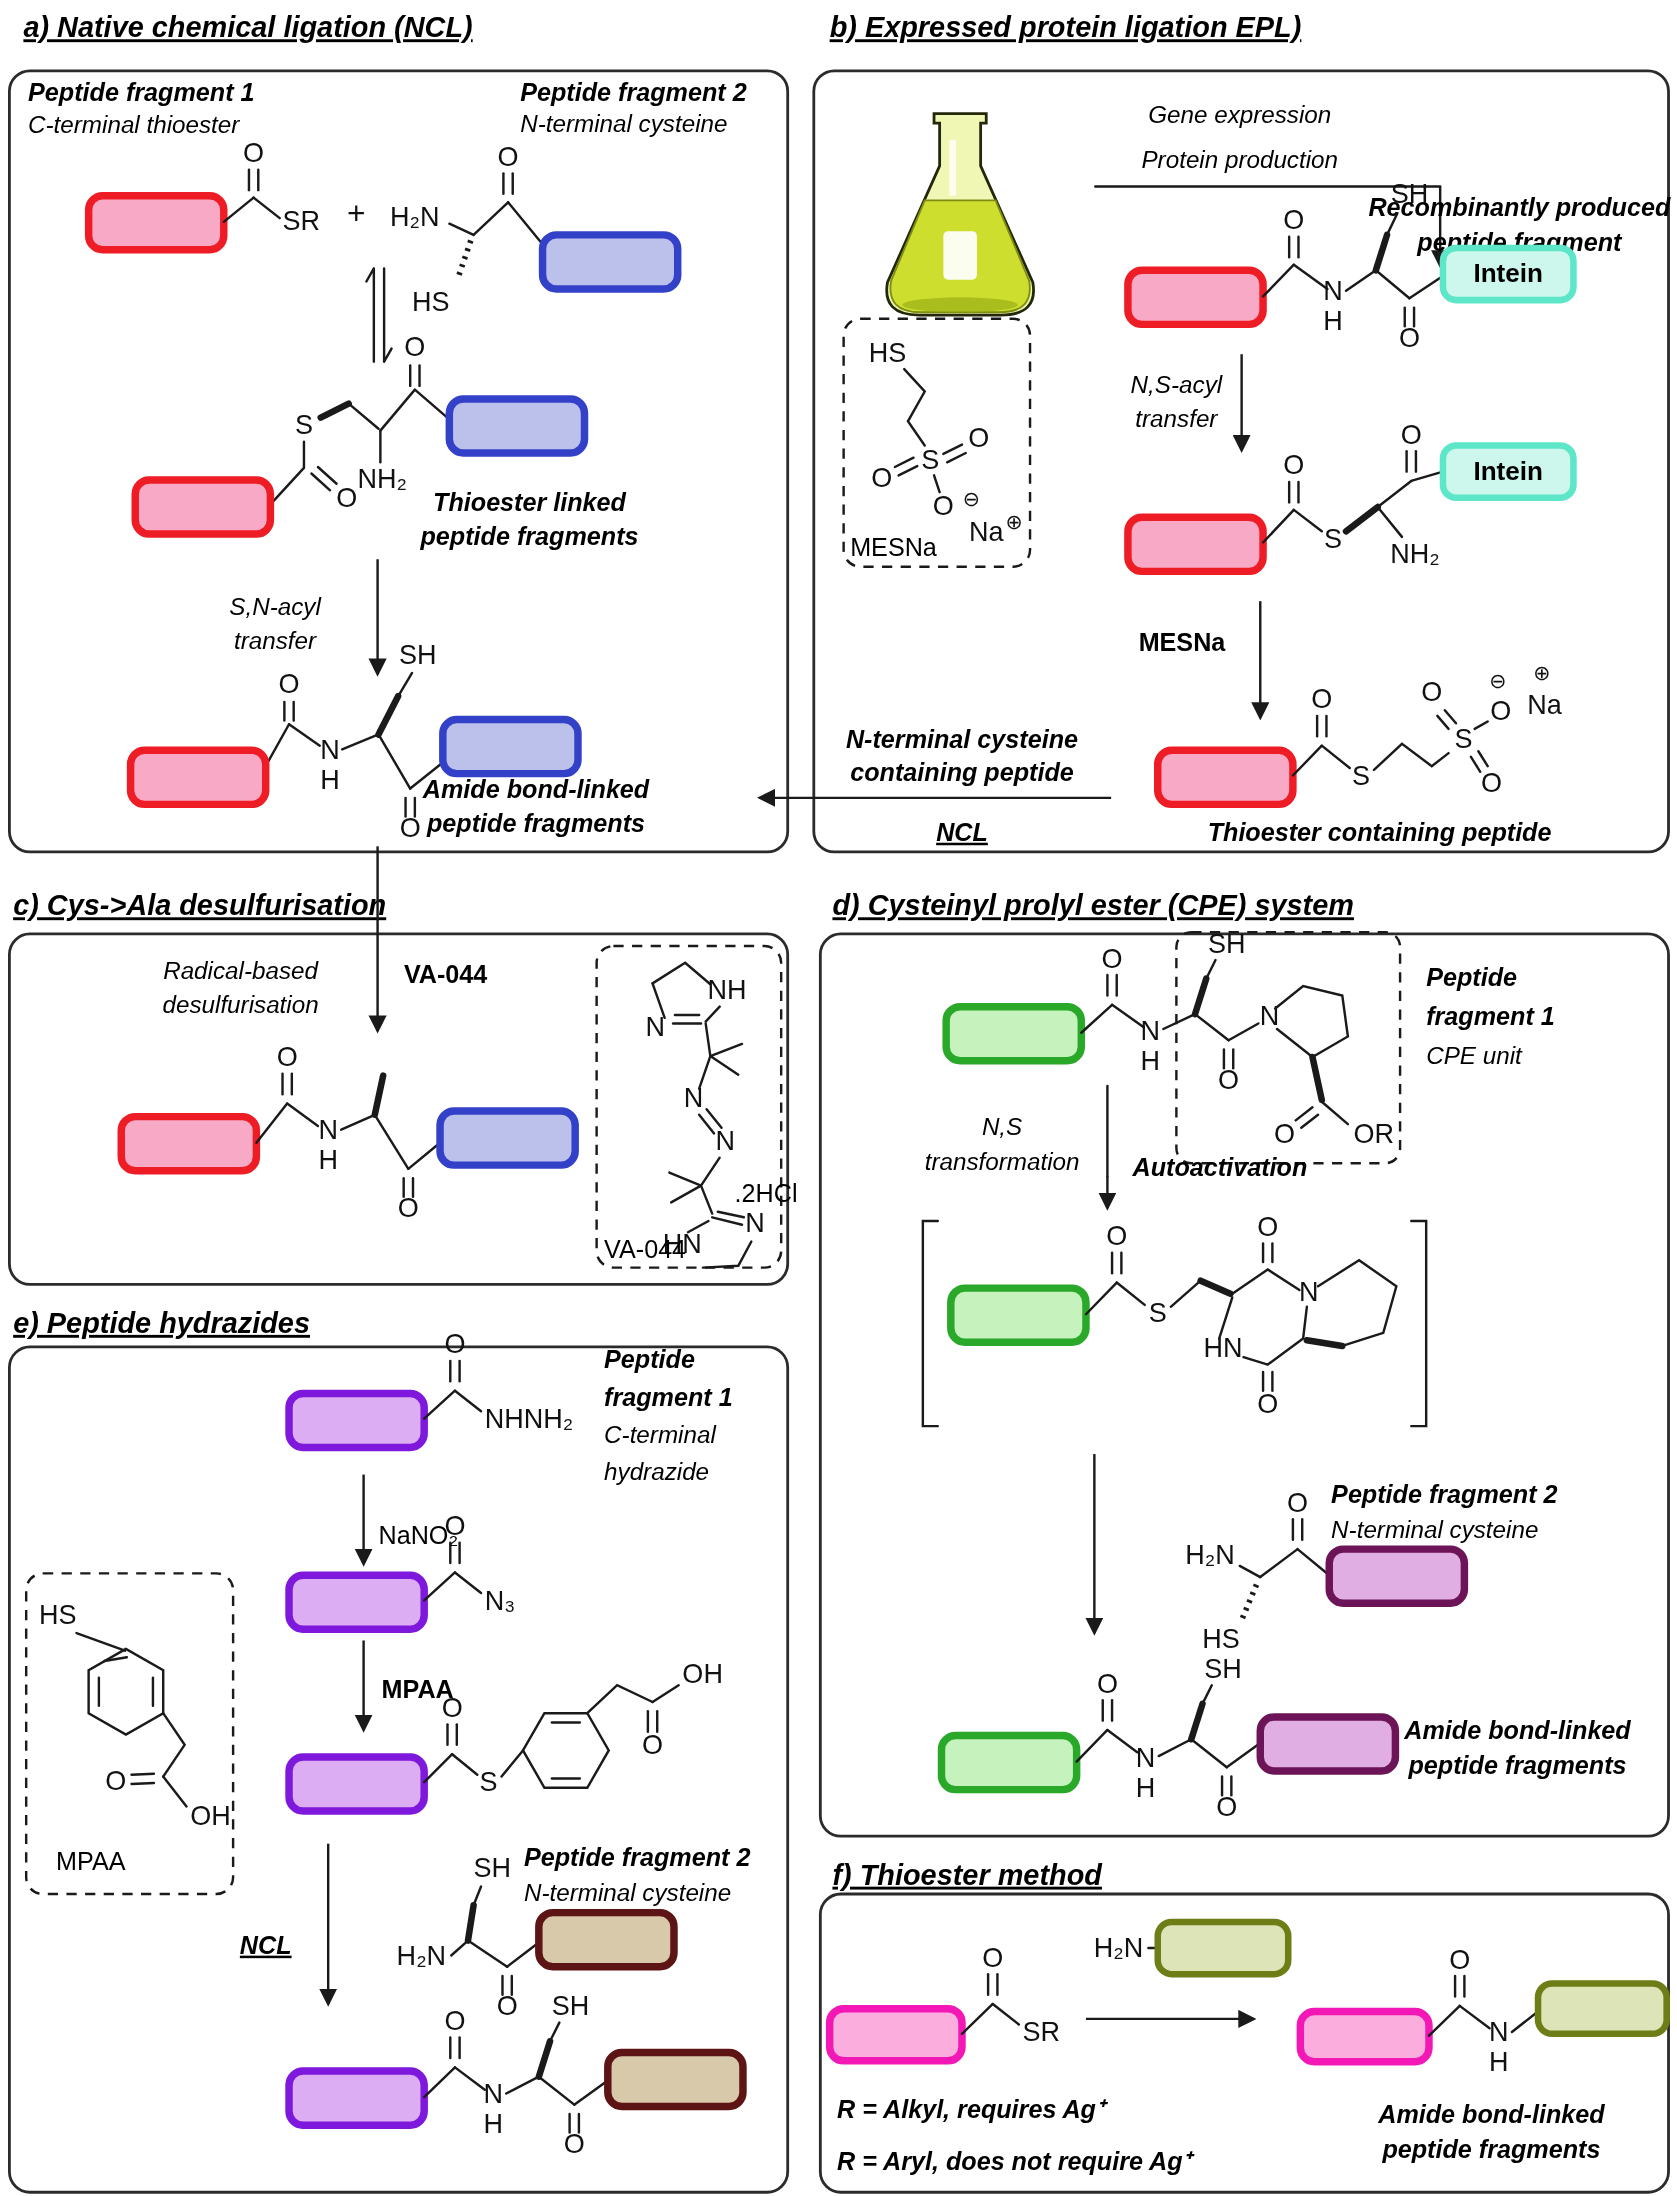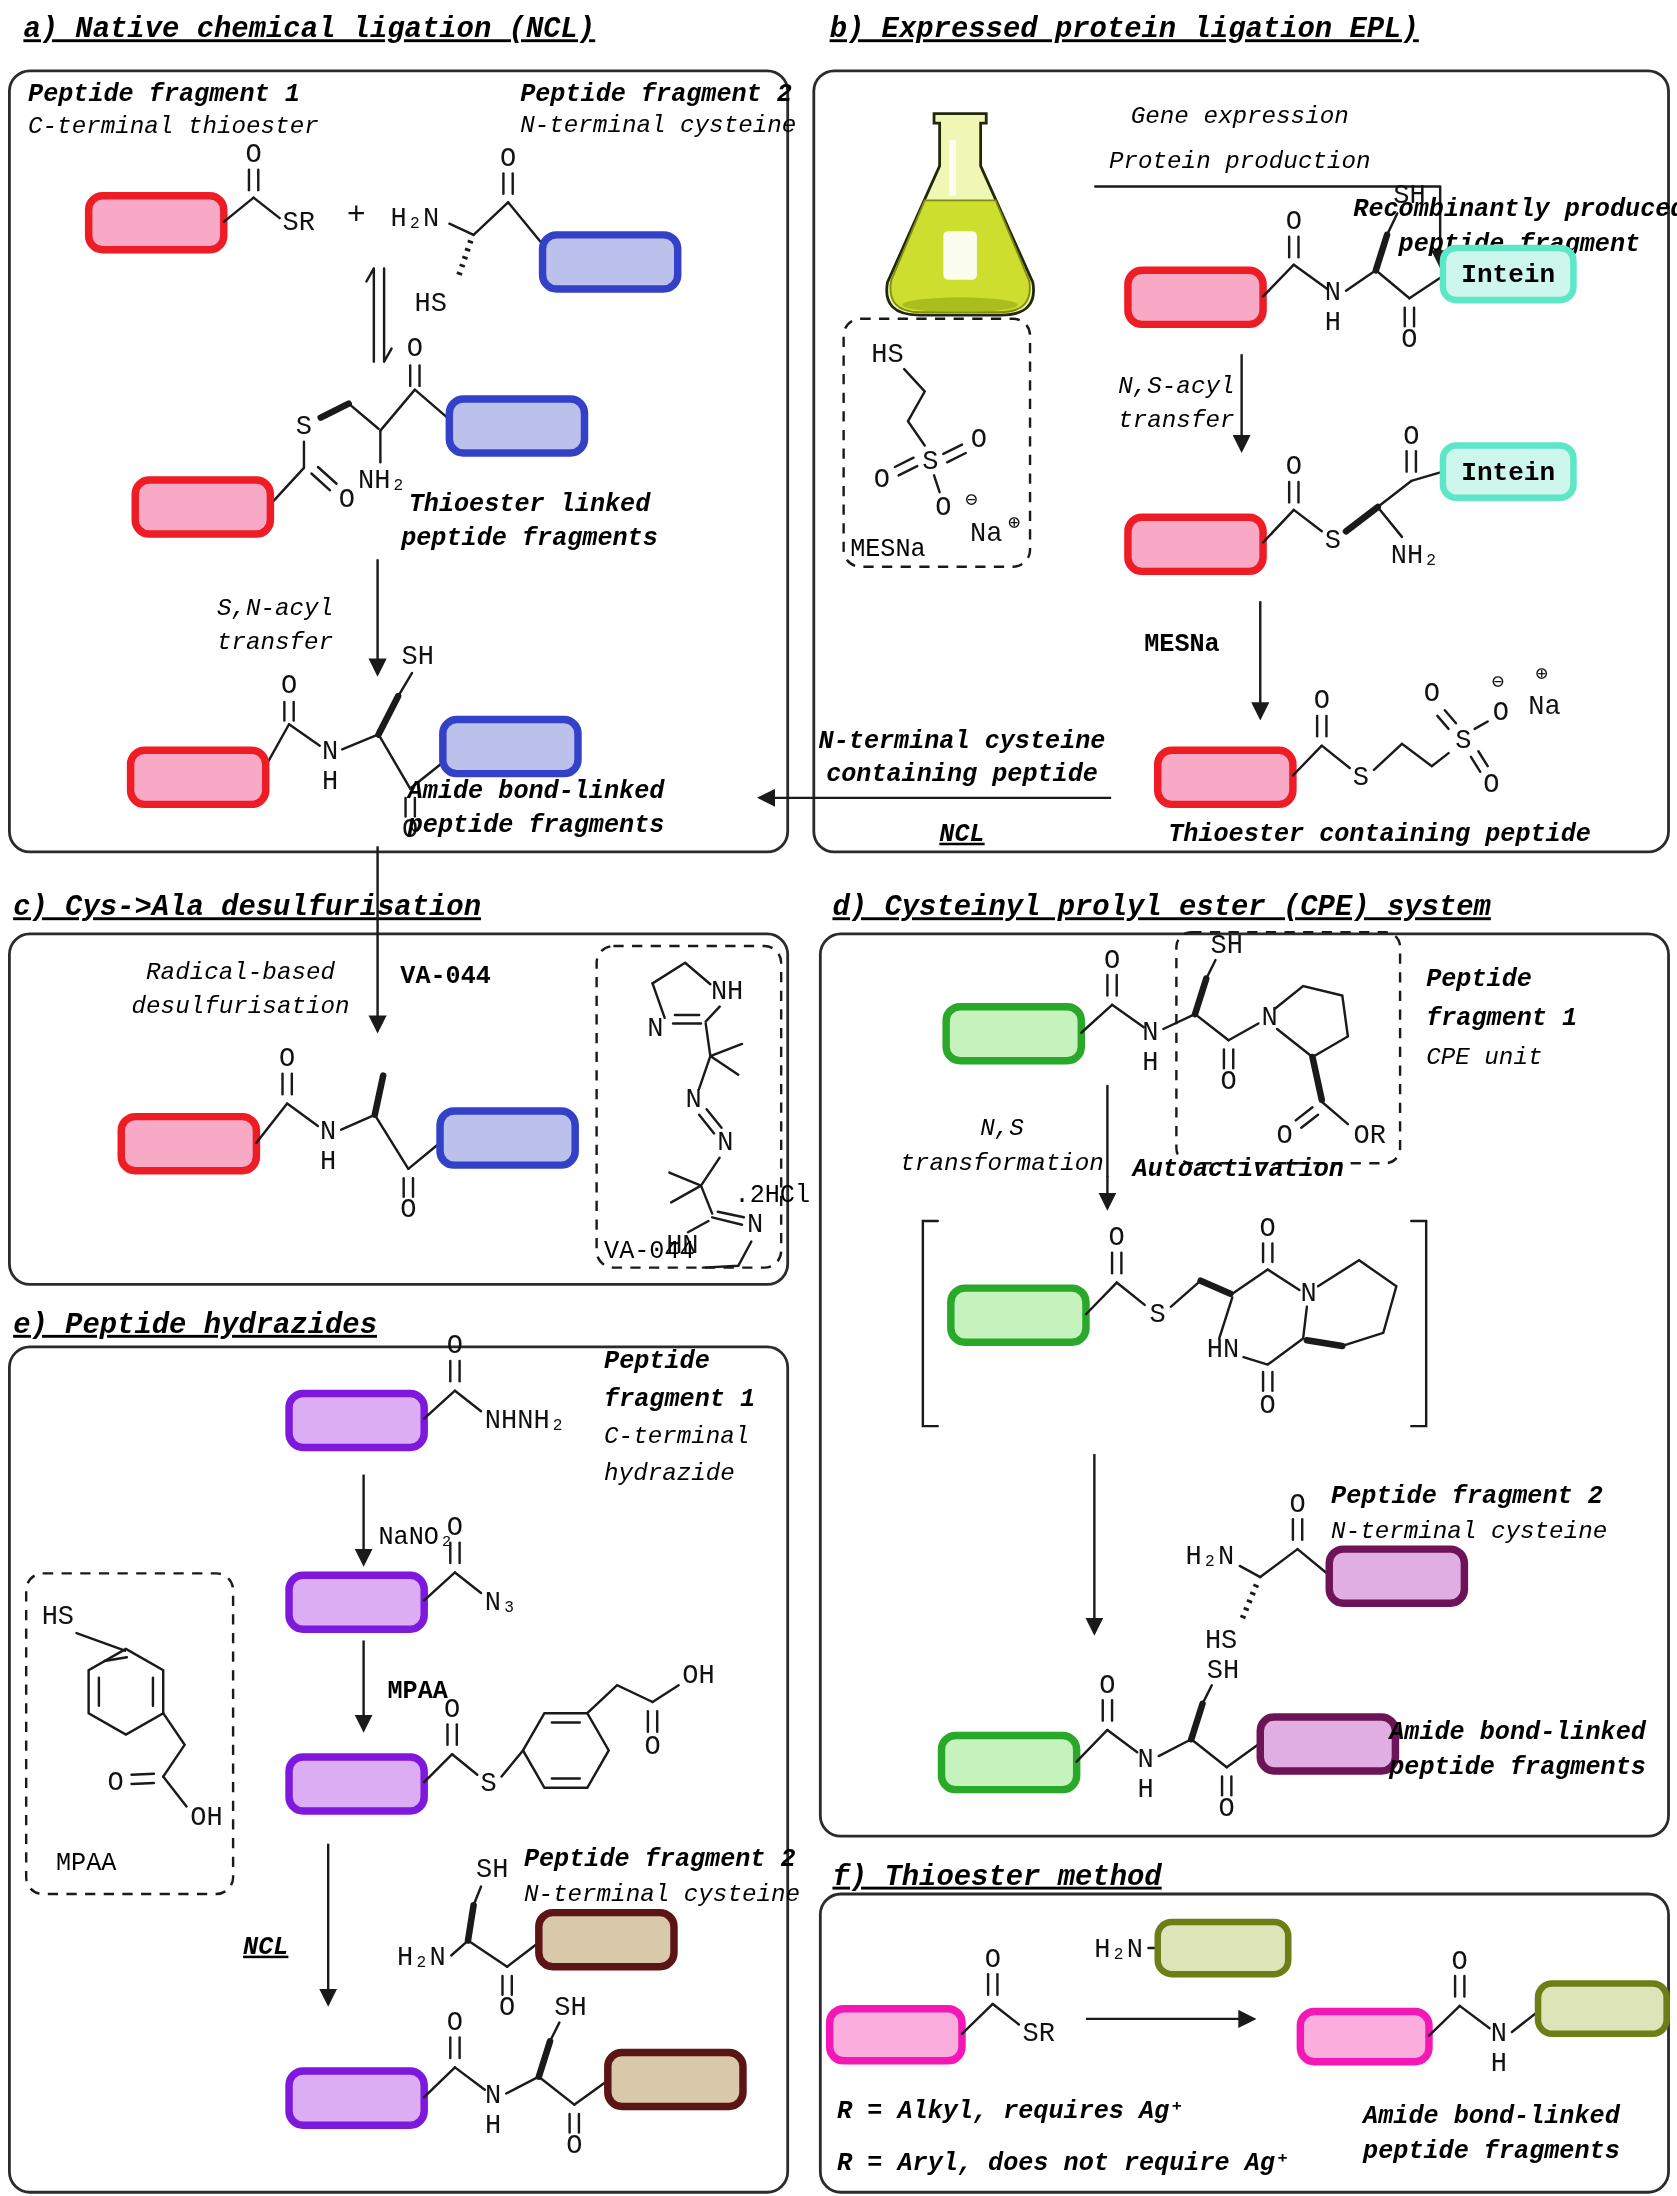--- a/index.html
+++ b/index.html
@@ -1,17 +1,17 @@
 <!DOCTYPE html>
 <html style="font-size:15px"><head>
 <meta charset="utf-8">
 <style>
   html,body{margin:0;padding:0;background:#ffffff;}
   #stage{position:relative;width:1442px;height:2196px;background:#fff;
-         font-family:Liberation Mono, monospace;}
+         font-family:Liberation Sans, sans-serif;}
   svg{position:absolute;left:0;top:0;}
   .panel{fill:none;stroke:#2b2b2b;stroke-width:3;}
   .dashbox{fill:none;stroke:#1a1a1a;stroke-width:2.6;stroke-dasharray:11 9;}
   .bond{stroke:#1a1a1a;stroke-width:2.6;fill:none;stroke-linecap:round;}
   .wedge{stroke:#1a1a1a;stroke-width:7;fill:none;stroke-linecap:round;}
   .hash{stroke:#1a1a1a;stroke-width:6;fill:none;stroke-dasharray:3 6;}
   .arrow{stroke:#1a1a1a;stroke-width:2.6;fill:none;marker-end:url(#ah);}
   .atom{font-size:29px;fill:#111;text-anchor:middle;}
   .atom-s{font-size:29px;fill:#111;text-anchor:start;}
   .sup{font-size:22px;fill:#111;text-anchor:middle;}

